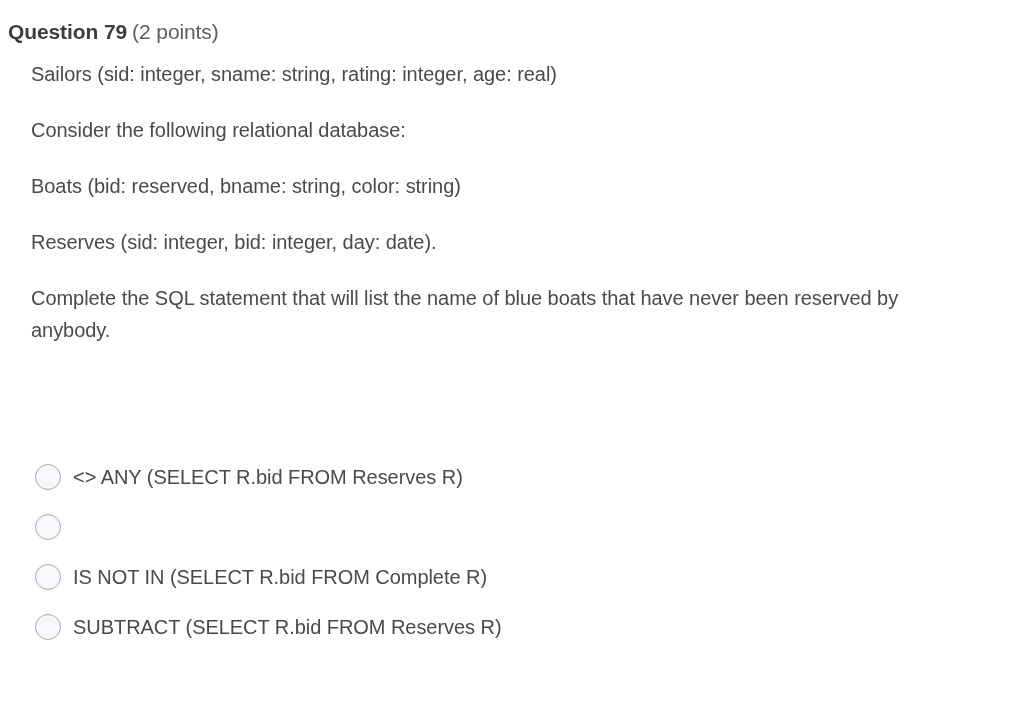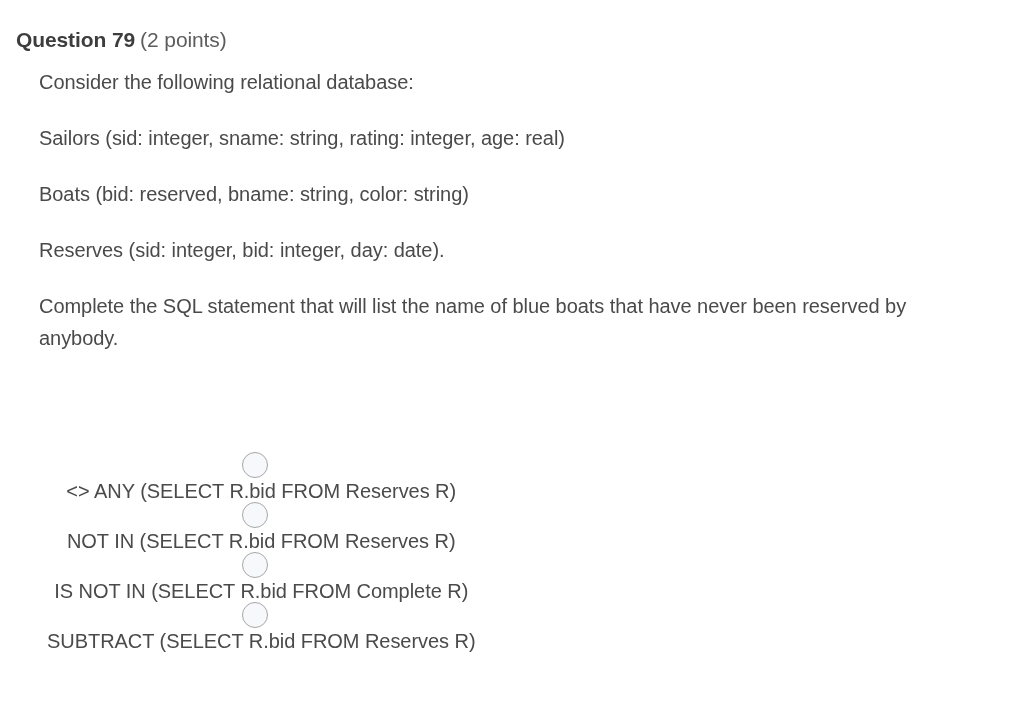--- a/index.html
+++ b/index.html
@@ -12,21 +12,21 @@
     height: 706px;
     font-family: "Liberation Sans", sans-serif;
     color: #4a4a4a;
     overflow: hidden;
   }
   .question-block {
     position: relative;
     width: 964px;
     height: 706px;
     box-sizing: border-box;
-    padding: 8px;
+    padding: 0;
   }
   .question-header {
     margin: 0;
     padding: 18px 0 0 8px;
     font-size: 21px;
     line-height: 28px;
     letter-spacing: -0.1px;
     white-space: nowrap;
   }
   .question-header .q-title {
@@ -60,21 +60,20 @@
     list-style: none;
     position: absolute;
     top: 452px;
     left: 35px;
   }
   .option-row {
     display: flex;
     align-items: center;
     height: 50px;
     cursor: pointer;
-    flex-direction: column;
   }
   .radio {
     flex: 0 0 auto;
     width: 26px;
     height: 26px;
     border-radius: 50%;
     border: 1px solid #a7a7a7;
     background: #f7f8fc;
     box-sizing: border-box;
     cursor: pointer;
@@ -91,35 +90,34 @@
 </head>
 <body>
 
 <div class="question-block">
 
   <h1 class="question-header">
     <span class="q-title">Question 79</span><span class="q-points">(2 points)</span>
   </h1>
 
   <div class="question-body">
+    <p class="para">Sailors (sid: integer, sname: string, rating: integer, age: real)</p>
     <p class="para">Consider the following relational database:</p>
-    <p class="para">Sailors (sid: integer, sname: string, rating: integer, age: real)</p>
     <p class="para">Boats (bid: reserved, bname: string, color: string)</p>
     <p class="para">Reserves (sid: integer, bid: integer, day: date).</p>
     <p class="para">Complete the SQL statement that will list the name of blue boats that have never been reserved by anybody.</p>
   </div>
 
   <ul class="options">
     <li class="option-row">
       <span class="radio"></span>
       <span class="option-label">&lt;&gt; ANY (SELECT R.bid FROM Reserves R)</span>
     </li>
     <li class="option-row">
       <span class="radio"></span>
-      <span class="option-label">NOT IN (SELECT R.bid FROM Reserves R)</span>
     </li>
     <li class="option-row">
       <span class="radio"></span>
       <span class="option-label">IS NOT IN (SELECT R.bid FROM Complete R)</span>
     </li>
     <li class="option-row">
       <span class="radio"></span>
       <span class="option-label">SUBTRACT (SELECT R.bid FROM Reserves R)</span>
     </li>
   </ul>

